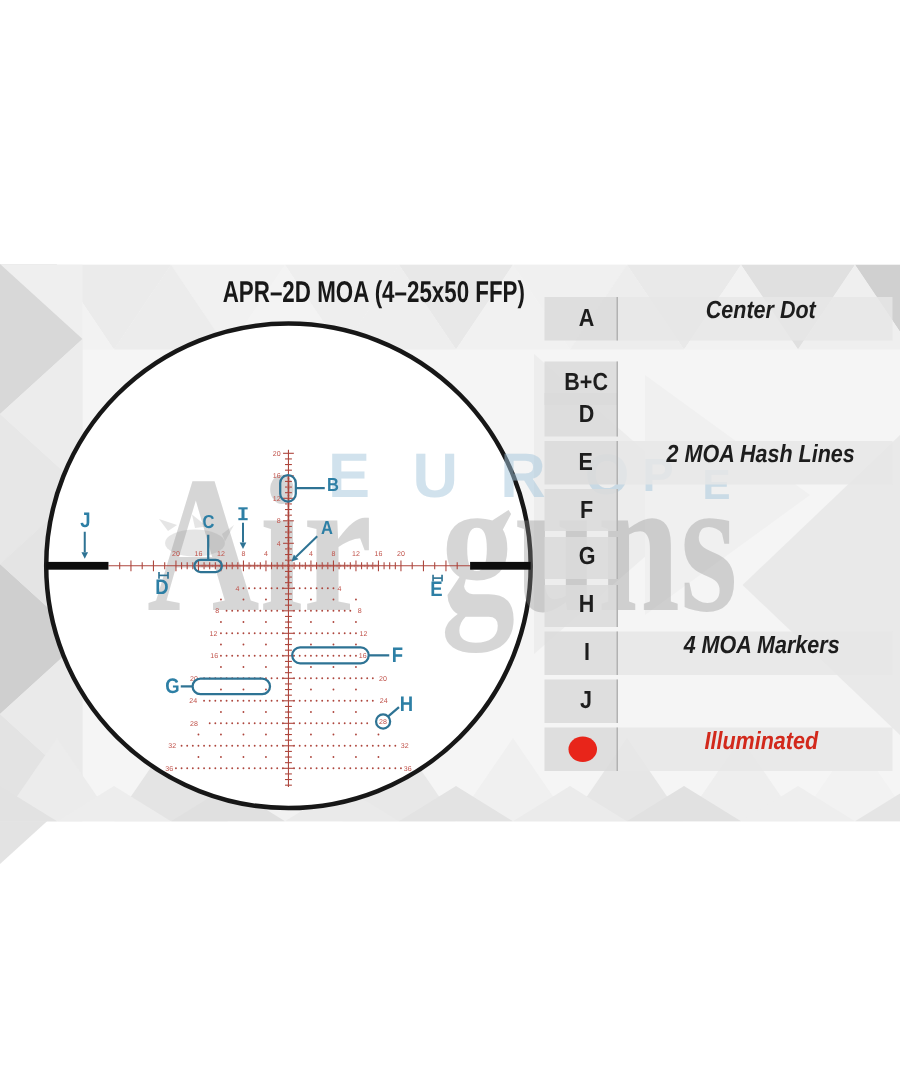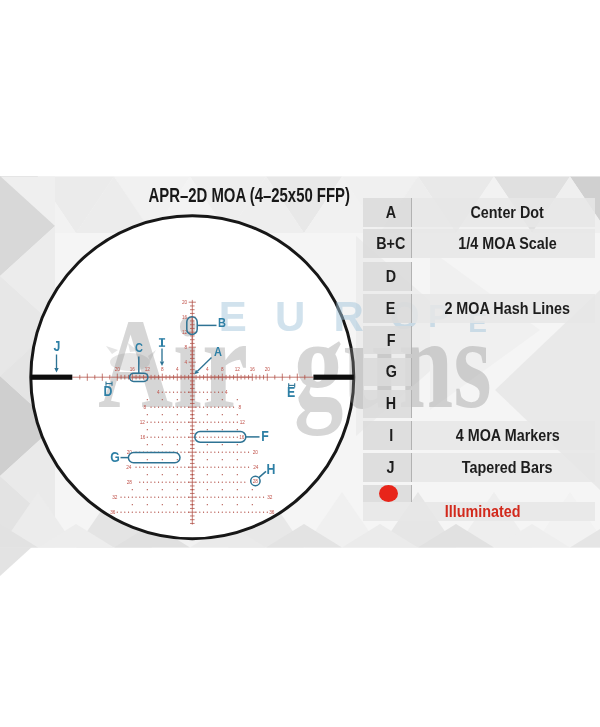--- a/index.html
+++ b/index.html
@@ -3,21 +3,21 @@
 <style>
   html,body { margin:0; padding:0; }
   body { width:600px; height:727px; background:#ffffff; position:relative; overflow:hidden;
          font-family:"Liberation Sans", sans-serif; }
   .title { position:absolute; left:0px; top:184px; width:384px; text-align:right;
             font-size:20px; font-weight:bold; color:#181818; }
   .title span { display:inline-block; transform:scaleX(0.745); transform-origin:50% 50%; white-space:nowrap; }
   .row { position:absolute; left:363px; width:232px; height:28.6px; display:flex; }
   .kc { width:48px; background:rgba(219,219,219,0.88); border-right:1.5px solid #b2b2b2;
          display:flex; align-items:center; justify-content:center; }
-  .vc { flex:1; background:rgba(230,230,230,0.82); display:flex; align-items:center; justify-content:center; }
+  .vc { flex:1; background:rgba(230,230,230,0.82); display:flex; justify-content:center;font-style:italic; }
   .cnd { display:inline-block; transform:scaleX(0.87); transform-origin:50% 50%;
           font-weight:bold; font-size:16.5px; color:#1d1d1d; white-space:nowrap;
           position:relative; left:4px; }
   .red { color:#d2291c; }
   .rdot { width:19px; height:17px; border-radius:50%; background:#e8251a; display:inline-block; position:relative; left:1px; }
   .lbl { position:absolute; width:20px; text-align:center; font-weight:bold; color:#2d7fa5;
           transform:scaleX(0.88); }
 </style></head>
 <body>
 <svg width="600" height="727" viewBox="0 0 600 727" style="position:absolute;left:0;top:0;">
@@ -756,26 +756,23 @@
 <div class="lbl" style="left:261.2px;top:460.5px;font-size:14px;">H</div>
 <div class="lbl" style="left:46.5px;top:338.3px;font-size:14px;">J</div>
 <div class="row" style="top:198.4px;">
     <div class="kc">
       <span class="cnd">A</span>
     </div>
     <div class="vc">
       <span class="cnd">Center Dot</span>
     </div>
   </div>
-<div class="row" style="top:229px;">
+<div class="row" style="top:241px;">
     <div class="kc">
       <span class="cnd">B+C</span>
-    </div>
-    <div class="vc">
-      <span class="cnd">1/4 MOA Scale</span>
     </div>
   </div>
 <div class="row" style="top:262.1px;">
     <div class="kc">
       <span class="cnd">D</span>
     </div>
   </div>
 <div class="row" style="top:294.0px;">
     <div class="kc">
       <span class="cnd">E</span>
@@ -804,24 +801,21 @@
       <span class="cnd">I</span>
     </div>
     <div class="vc">
       <span class="cnd">4 MOA Markers</span>
     </div>
   </div>
 <div class="row" style="top:453.2px;">
     <div class="kc">
       <span class="cnd">J</span>
     </div>
-    <div class="vc">
-      <span class="cnd">Tapered Bars</span>
-    </div>
-  </div>
-<div class="row" style="top:485.1px;flex-direction:column;">
+  </div>
+<div class="row" style="top:485.1px;">
     <div class="kc">
       <span class="rdot"></span>
     </div>
     <div class="vc">
       <span class="cnd red">Illuminated</span>
     </div>
   </div>
 
 </body></html>

